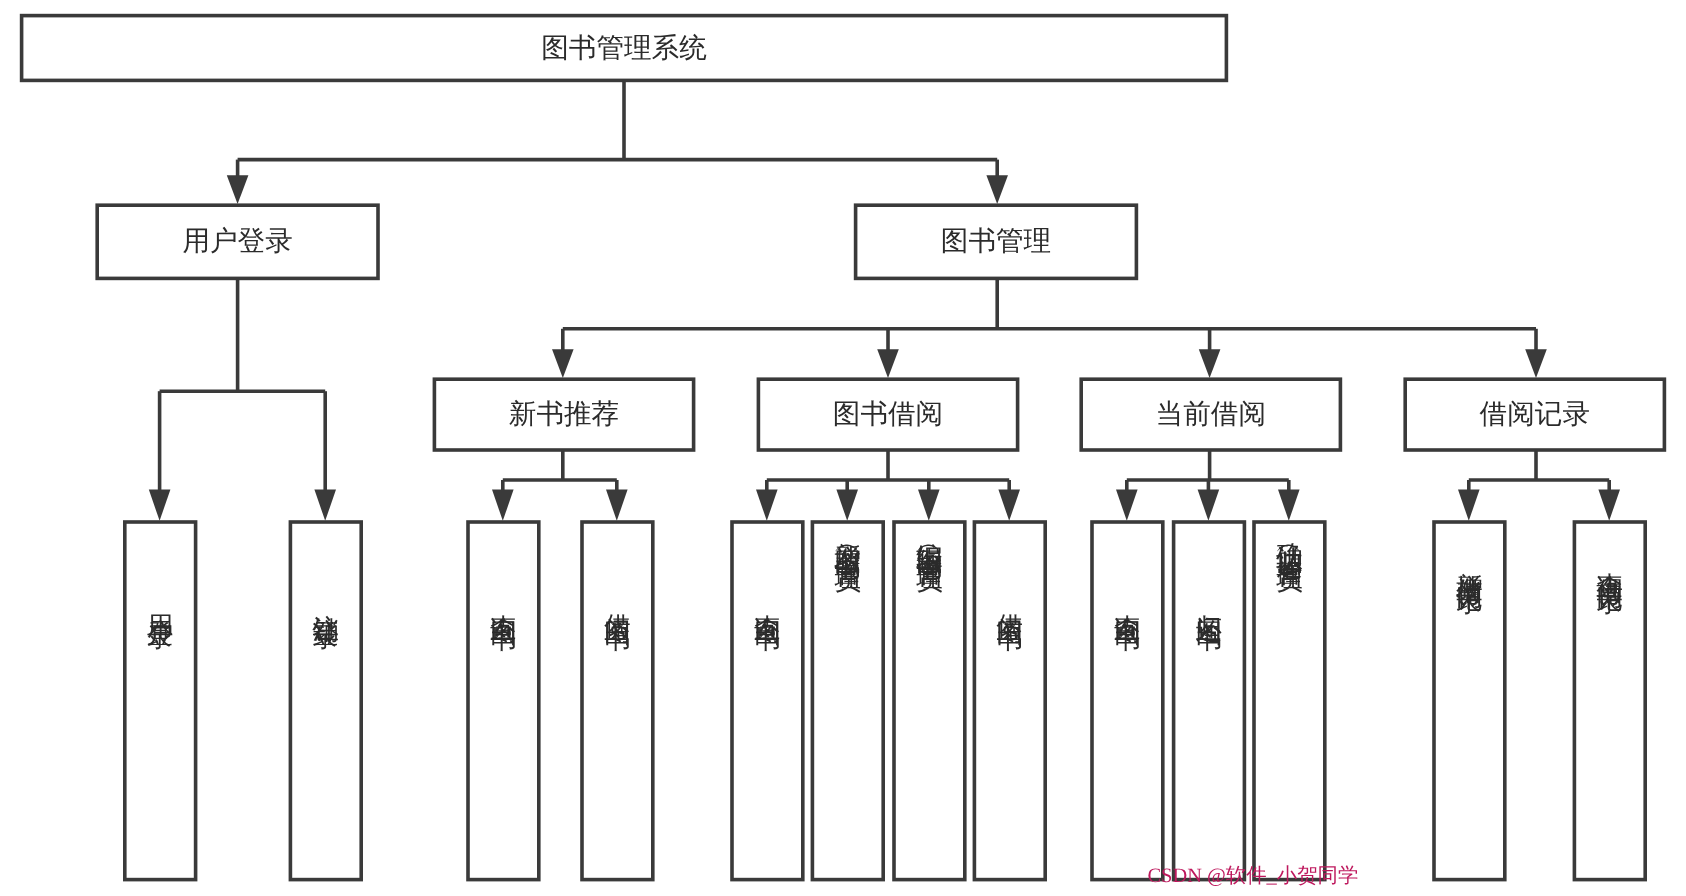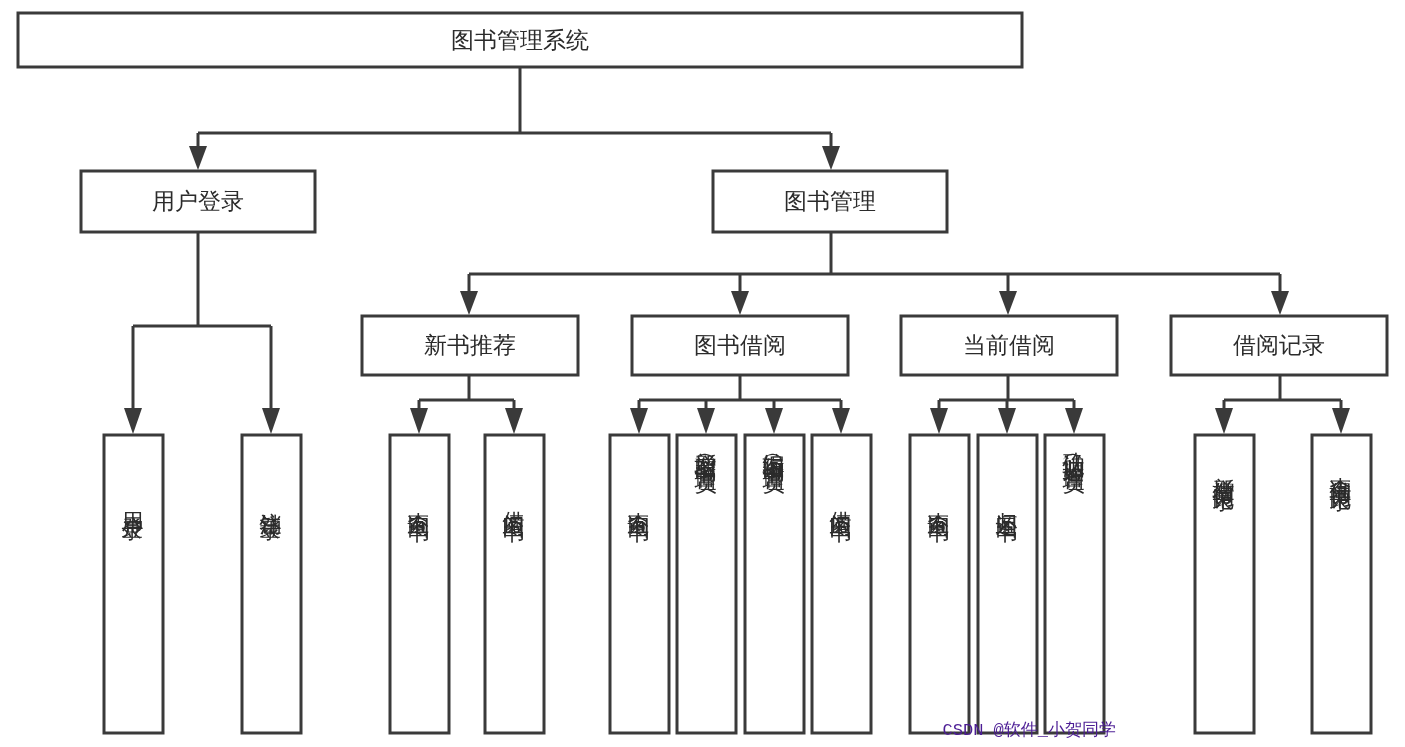--- a/index.html
+++ b/index.html
@@ -51,25 +51,25 @@
     font-family: "DejaVu Sans", "Liberation Sans", sans-serif;
     font-size: 22px;
     fill: #2b2b2b;
     writing-mode: vertical-rl;
     text-orientation: upright;
     text-anchor: middle;
     letter-spacing: 3px;
   }
   .watermark {
     position: absolute;
-    right: 16px;
+    right: 0;
     bottom: 6px;
-    font-family: Liberation Mono, monospace;
+    font-family: Liberation Serif, serif;
     font-size: 17px;
-    color: #4c1d95;
+    color: #be185d;
     white-space: nowrap;
     user-select: none;
   }
 </style>
 </head>
 <body>
 
 <div id="diagram-root">
 
   <svg id="tree-svg" viewBox="0 0 1405 747">

